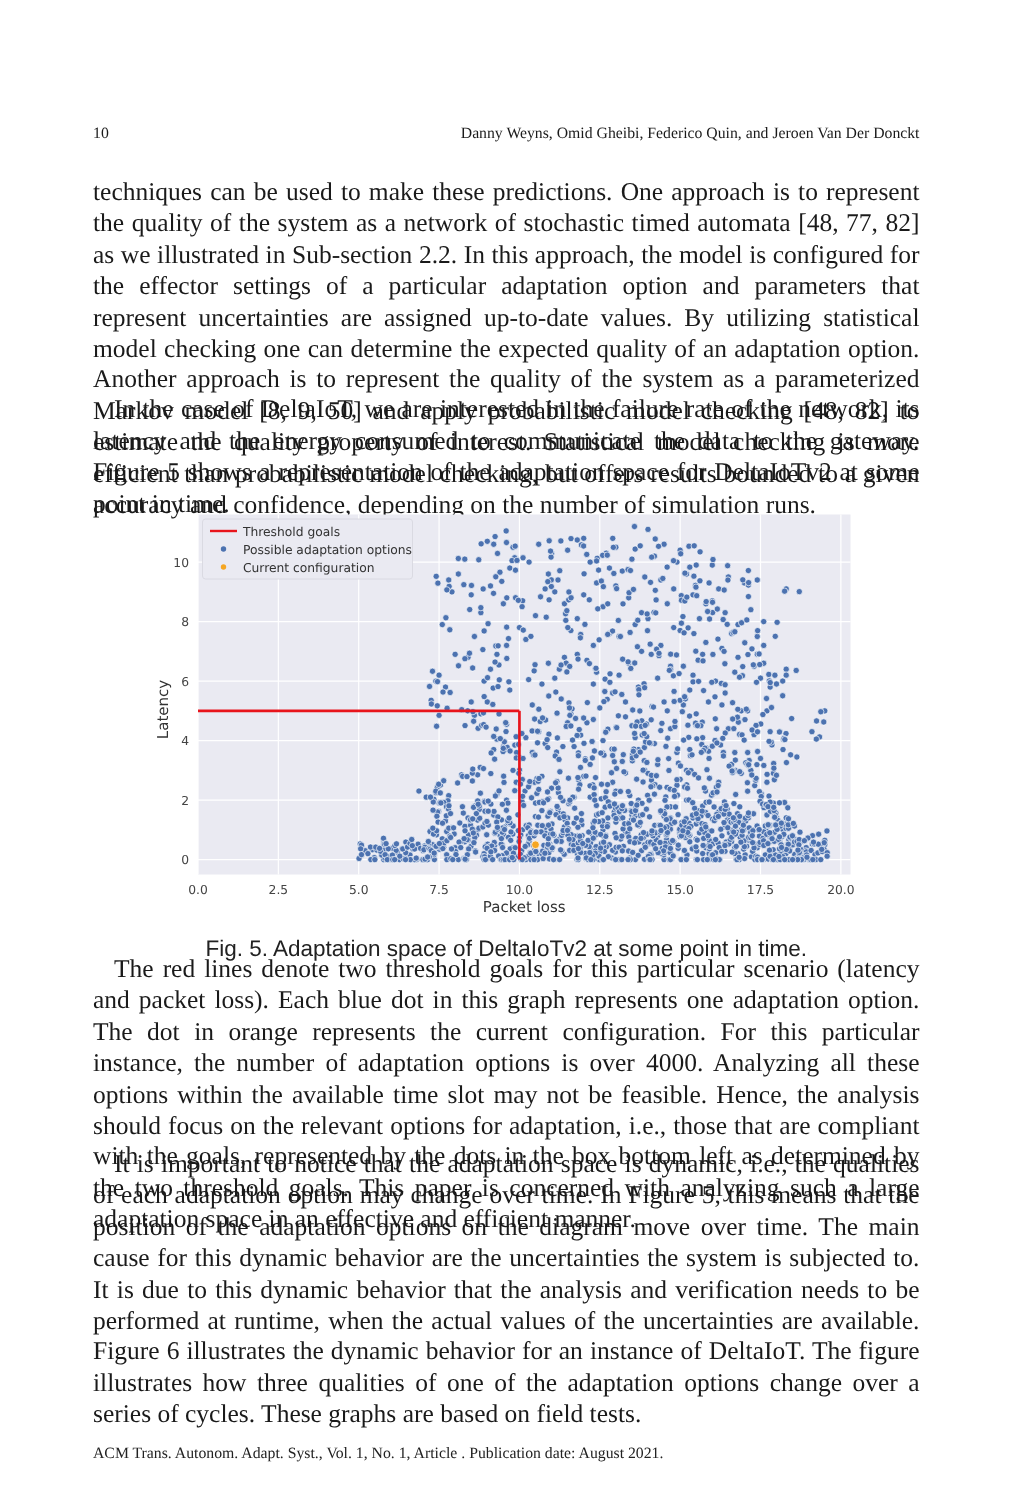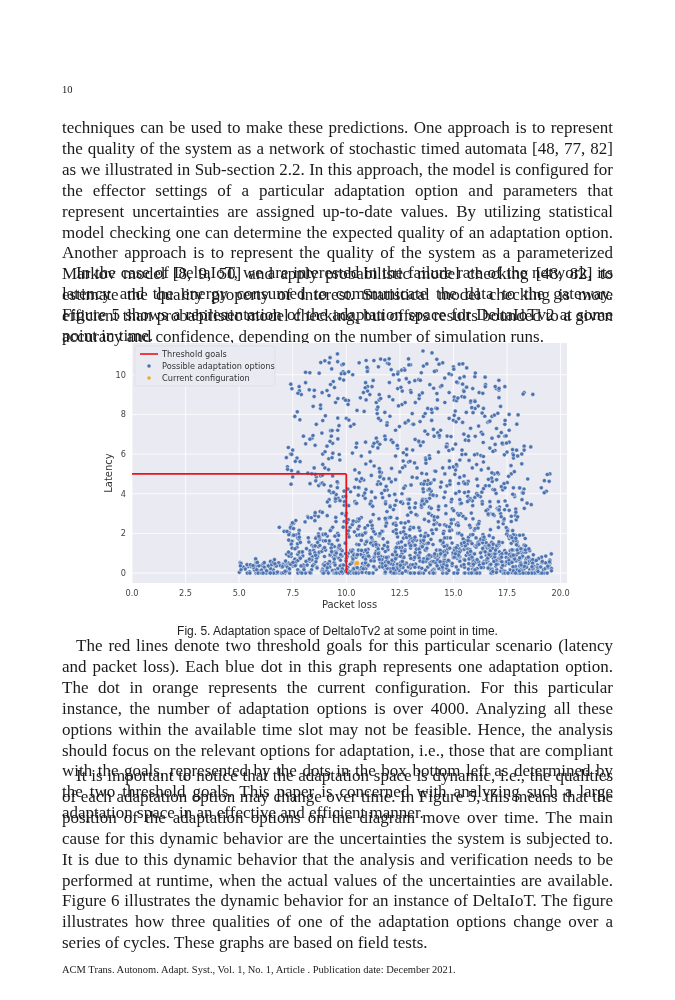--- a/index.html
+++ b/index.html
@@ -8,30 +8,31 @@
   .running-head { position: absolute; top: 84px; left: 62px; right: 62px; height: 14px;
          font-size: 10.5px; display: flex; justify-content: space-between; }
   .para { position: absolute; left: 62px; width: 551px; font-size: 17px; line-height: 20.9px;
           text-align: justify; margin: 0; hyphens: none; }
   .para.indent { text-indent: 14px; }
   .p1 { top: 118px; }
   .p2 { top: 263px; }
   .p3 { top: 636px; }
   .p4 { top: 766px; }
   .caption { position: absolute; top: 624px; left: 0; width: 675px; text-align: center;
-             font-family: "Liberation Sans", "DejaVu Sans", sans-serif; font-size: 12px; color: #222; }
+             font-family: "Liberation Sans", "DejaVu Sans", sans-serif; font-size: 15px; color: #222; }
   .footer { position: absolute; top: 964px; left: 62px; font-size: 10.5px; color: #222; }
   #figure { position: absolute; left: 100px; top: 335px; }
   svg text { font-family: "DejaVu Sans", "Liberation Sans", sans-serif; }
 </style>
 </head>
 <body>
 
 <div class="running-head">
   <span>10</span>
+  <span>Danny Weyns, Omid Gheibi, Federico Quin, and Jeroen Van Der Donckt</span>
 </div>
 
 <p class="para p1">techniques can be used to make these predictions. One approach is to represent the quality of the system as a network of stochastic timed automata [48, 77, 82] as we illustrated in Sub-section 2.2. In this approach, the model is configured for the effector settings of a particular adaptation option and parameters that represent uncertainties are assigned up-to-date values. By utilizing statistical model checking one can determine the expected quality of an adaptation option. Another approach is to represent the quality of the system as a parameterized Markov model [8, 9, 50] and apply probabilistic model checking [48, 82] to estimate the quality property of interest. Statistical model checking is more efficient than probabilistic model checking, but offers results bounded to a given accuracy and confidence, depending on the number of simulation runs.</p>
 <p class="para indent p2">In the case of DeltaIoT, we are interested in the failure rate of the network, its latency and the energy consumed to communicate the data to the gateway. Figure 5 shows a representation of the adaptation space for DeltaIoTv2 at some point in time.</p>
 
 <div id="figure">
   <svg id="chart" width="475" height="280" viewBox="0 0 475 280" xmlns="http://www.w3.org/2000/svg">
     <rect id="plot-bg" x="32" y="8" width="435" height="240" fill="#eaeaf2"></rect>
     <g id="grid">
         <line x1="32" x2="32" y1="8" y2="248" stroke="#ffffff" stroke-width="0.8"></line>
@@ -1922,13 +1923,13 @@
       <text id="legend-t2" font-size="8.2" fill="#333" x="62" y="46">Current configuration</text>
     </g>
   </svg>
 </div>
 
 <div class="caption">Fig. 5.  Adaptation space of DeltaIoTv2 at some point in time.</div>
 
 <p class="para indent p3">The red lines denote two threshold goals for this particular scenario (latency and packet loss). Each blue dot in this graph represents one adaptation option. The dot in orange represents the current configuration. For this particular instance, the number of adaptation options is over 4000. Analyzing all these options within the available time slot may not be feasible. Hence, the analysis should focus on the relevant options for adaptation, i.e., those that are compliant with the goals, represented by the dots in the box bottom left as determined by the two threshold goals. This paper is concerned with analyzing such a large adaptation space in an effective and efficient manner.</p>
 <p class="para indent p4">It is important to notice that the adaptation space is dynamic, i.e., the qualities of each adaptation option may change over time. In Figure 5, this means that the position of the adaptation options on the diagram move over time. The main cause for this dynamic behavior are the uncertainties the system is subjected to. It is due to this dynamic behavior that the analysis and verification needs to be performed at runtime, when the actual values of the uncertainties are available. Figure 6 illustrates the dynamic behavior for an instance of DeltaIoT. The figure illustrates how three qualities of one of the adaptation options change over a series of cycles. These graphs are based on field tests.</p>
 
-<div class="footer">ACM Trans. Autonom. Adapt. Syst., Vol. 1, No. 1, Article . Publication date: December 2021.</div>
+<div class="footer">ACM Trans. Autonom. Adapt. Syst., Vol. 1, No. 1, Article . Publication date: August 2021.</div>
 
 </body></html>

